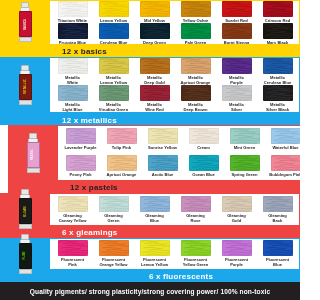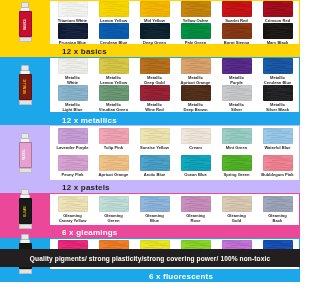--- a/index.html
+++ b/index.html
@@ -2,21 +2,21 @@
 <html><head>
 <meta charset="utf-8">
 <style>
   html,body{margin:0;padding:0;}
   body{
     width:300px;height:300px;
     font-family:"Liberation Sans",sans-serif;
     background:#ffffff;
     overflow:hidden;
   }
-  #root{position:relative;width:300px;height:267px;}
+  #root{position:relative;width:300px;height:300px;}
 
   
   .band{position:relative;width:300px;box-sizing:border-box;}
   .band-inner{
     position:absolute;left:50px;right:1px;top:1px;bottom:0;
     background:#ffffff;
   }
   
   .tube-col{
     position:absolute;left:0;top:0;width:50px;bottom:0;
@@ -460,21 +460,21 @@
          </div>
          <div class="cap-name">Metallic
 Silver Black</div>
           </div>
         </div>
       </div>
       <div class="seclabel" style="bottom: 0px; color: rgb(255, 255, 255); align-items: flex-end;">
         <span>12 x metallics</span>
       </div>
     </div>
-    <div class="band" style="position: absolute; left: 0px; top: 125px; width: 300px; height: 68px; background: #c4b5fd; text-decoration: underline;">
+    <div class="band" style="position: absolute; left: 8px; top: 125px; width: 300px; height: 68px; background: #ef4444; text-decoration: underline;">
       <div class="band-inner" style="bottom: 13px;"></div>
       <div class="tube-col" style="bottom: 13px;">
         <div class="tube">
        <div class="cap"></div>
        <div class="neck"></div>
        <div class="body" style="background:#E79FD0">
          <span class="lbl" style="color:#ffffff">PASTEL</span>
        </div>
        <div class="crimp"></div>
      </div>
@@ -650,21 +650,21 @@
                 </svg></div>
          </div>
          <div class="cap-name">Bubblegum Pink</div>
           </div>
         </div>
       </div>
       <div class="seclabel" style="bottom: 0px; color: rgb(35, 31, 32);">
         <span>12 x pastels</span>
       </div>
     </div>
-    <div class="band" style="position: absolute; left: 0px; top: 193px; width: 300px; height: 45px; background: #ec4899; padding-left: 28px;">
+    <div class="band" style="position: absolute; left: 0px; top: 193px; width: 300px; height: 45px; background: #ef4444; padding-left: 28px;">
       <div class="band-inner" style="bottom: 13px;"></div>
       <div class="tube-col" style="bottom: 13px;">
         <div class="tube">
        <div class="cap"></div>
        <div class="neck"></div>
        <div class="body" style="background:#1A1A1A">
          <span class="lbl" style="color:#f5d000">GLEAM</span>
        </div>
        <div class="crimp"></div>
      </div>

